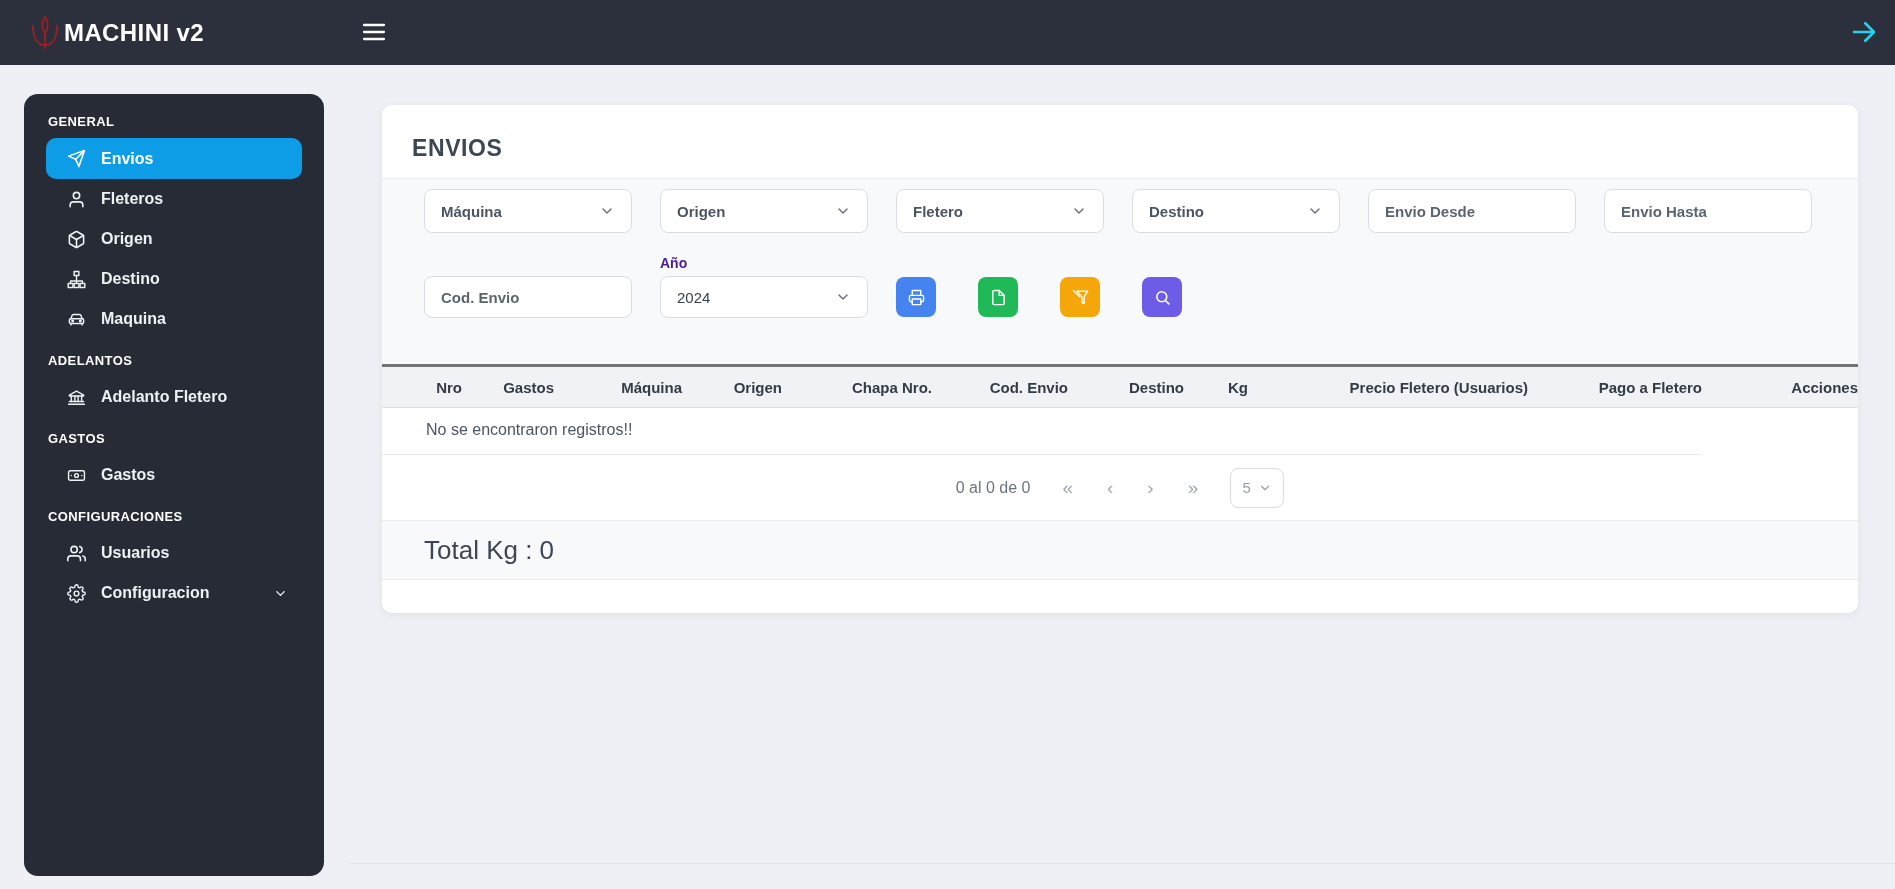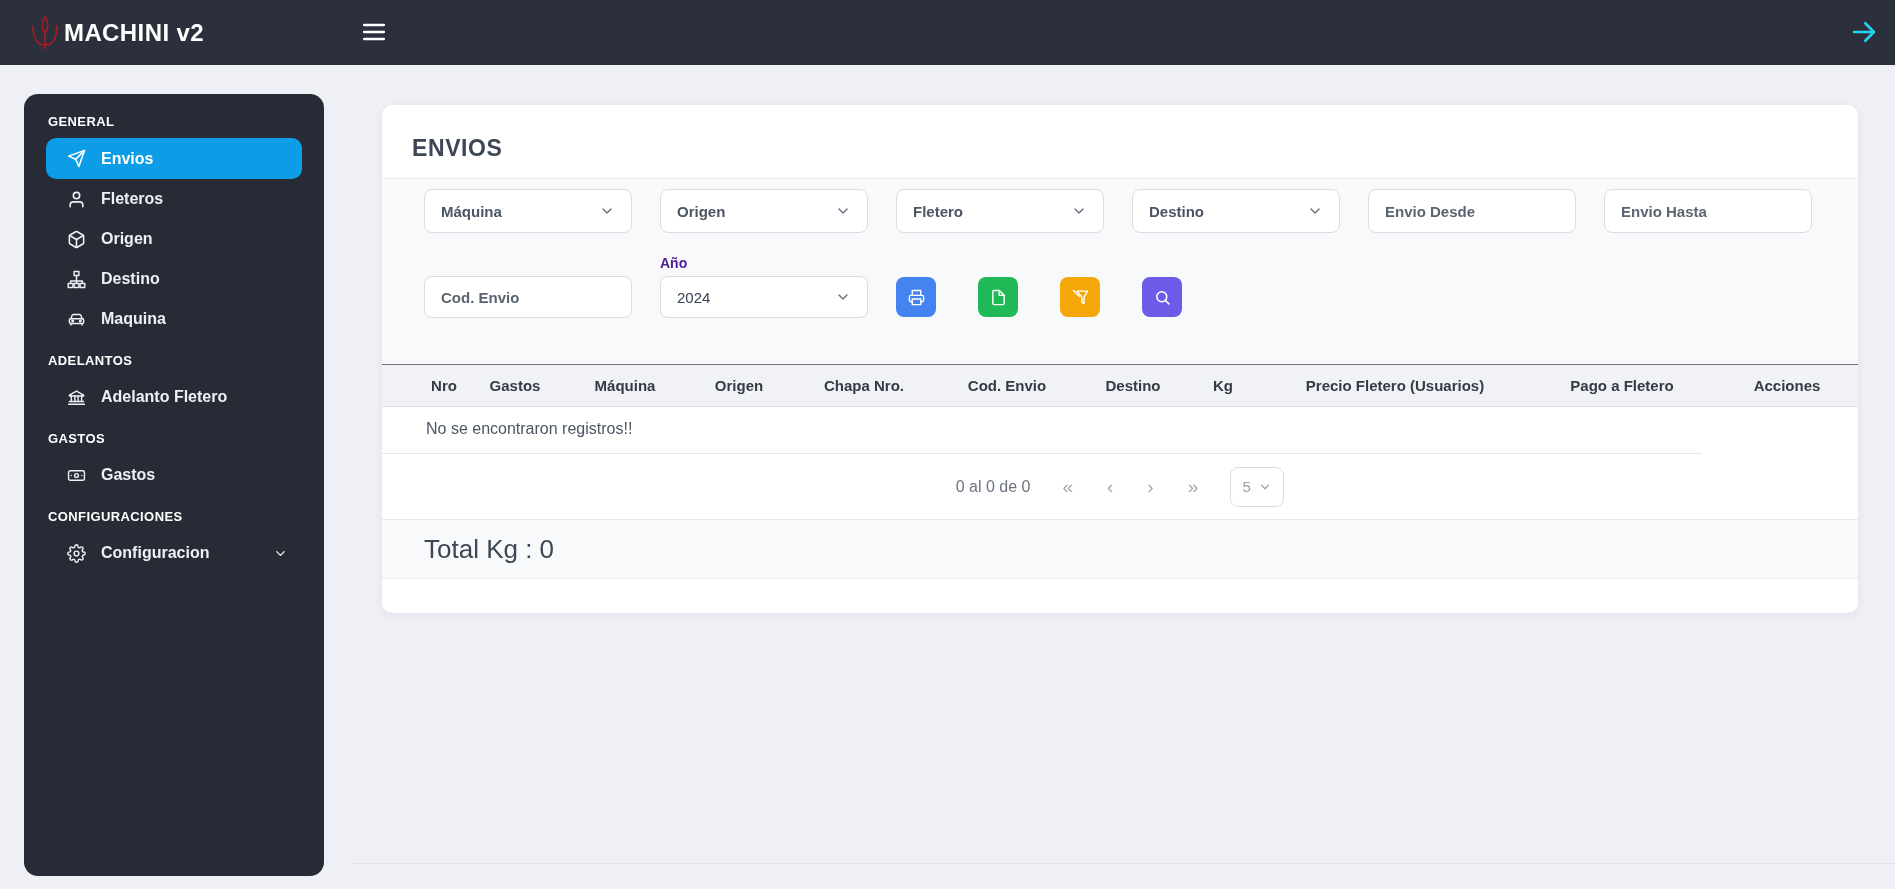--- a/index.html
+++ b/index.html
@@ -82,22 +82,22 @@
   }
   .icon-btn.print  { background: #4483f0; }
   .icon-btn.export { background: #1fba57; }
   .icon-btn.clear  { background: #f5a608; }
   .icon-btn.search { background: #6c5ce7; }
 
   
   table.data-table { width: 100%; border-collapse: collapse; }
   .data-table thead tr { background: #f1f2f5; height: 42px; }
   .data-table th {
-    font-size: 15px; font-weight: 700; color: #333b46; text-align: center;
-    padding: 0 0 0 14px; border-top: 1px solid #737373; border-bottom: 1px solid #dcdfe4;
+    font-size: 15px; font-weight: 700; color: #333b46; text-align: right;
+    padding: 0 0 0 14px; border-top: 3px solid #737373; border-bottom: 1px solid #dcdfe4;
     white-space: nowrap;
   }
   .data-table th:first-child { padding-left: 44px; }
   .data-table td.empty-cell {
     font-size: 16px; color: #4b5563; padding: 13px 0 15px 44px;
     border-bottom: 1px solid #e5e7eb;
   }
 
   
   .pagination { height: 65px; display: flex; align-items: center; justify-content: center; gap: 30px; }
@@ -239,20 +239,31 @@
         <rect x="2" y="6" width="20" height="12" rx="2"></rect>
         <circle cx="12" cy="12" r="2.4"></circle>
         <path d="M5.5 12h.01M18.5 12h.01"></path>
       </svg>
     </span>
     <span>Gastos</span>
   </div>
 
   <div class="section-label">CONFIGURACIONES</div>
 
+  <div class="side-item">
+    <span>
+      <svg width="19" height="19" viewBox="0 0 24 24" fill="none" stroke="#eef1f4" stroke-width="2" stroke-linecap="round" stroke-linejoin="round">
+        <path d="M17 21v-2a4 4 0 0 0-4-4H5a4 4 0 0 0-4 4v2"></path>
+          <circle cx="9" cy="7" r="4"></circle>
+        <path d="M23 21v-2a4 4 0 0 0-3-3.87"></path>
+          <path d="M16 3.13a4 4 0 0 1 0 7.75"></path>
+      </svg>
+    </span>
+    <span>Usuarios</span>
+  </div>
 
   <div class="side-item">
     <span>
       <svg width="19" height="19" viewBox="0 0 24 24" fill="none" stroke="#eef1f4" stroke-width="1.8" stroke-linecap="round" stroke-linejoin="round">
         <circle cx="12" cy="12" r="3"></circle>
         <path d="M19.4 15a1.65 1.65 0 0 0 .33 1.82l.06.06a2 2 0 0 1 0 2.83 2 2 0 0 1-2.83 0l-.06-.06a1.65 1.65 0 0 0-1.82-.33 1.65 1.65 0 0 0-1 1.51V21a2 2 0 0 1-2 2 2 2 0 0 1-2-2v-.09A1.65 1.65 0 0 0 9 19.4a1.65 1.65 0 0 0-1.82.33l-.06.06a2 2 0 0 1-2.83 0 2 2 0 0 1 0-2.83l.06-.06a1.65 1.65 0 0 0 .33-1.82 1.65 1.65 0 0 0-1.51-1H3a2 2 0 0 1-2-2 2 2 0 0 1 2-2h.09A1.65 1.65 0 0 0 4.6 9a1.65 1.65 0 0 0-.33-1.82l-.06-.06a2 2 0 0 1 0-2.83 2 2 0 0 1 2.83 0l.06.06a1.65 1.65 0 0 0 1.82.33H9a1.65 1.65 0 0 0 1-1.51V3a2 2 0 0 1 2-2 2 2 0 0 1 2 2v.09a1.65 1.65 0 0 0 1 1.51 1.65 1.65 0 0 0 1.82-.33l.06-.06a2 2 0 0 1 2.83 0 2 2 0 0 1 0 2.83l-.06.06a1.65 1.65 0 0 0-.33 1.82V9a1.65 1.65 0 0 0 1.51 1H21a2 2 0 0 1 2 2 2 2 0 0 1-2 2h-.09a1.65 1.65 0 0 0-1.51 1z"></path>
       </svg>
     </span>
     <span>Configuracion</span>
     <span class="chev-right">

